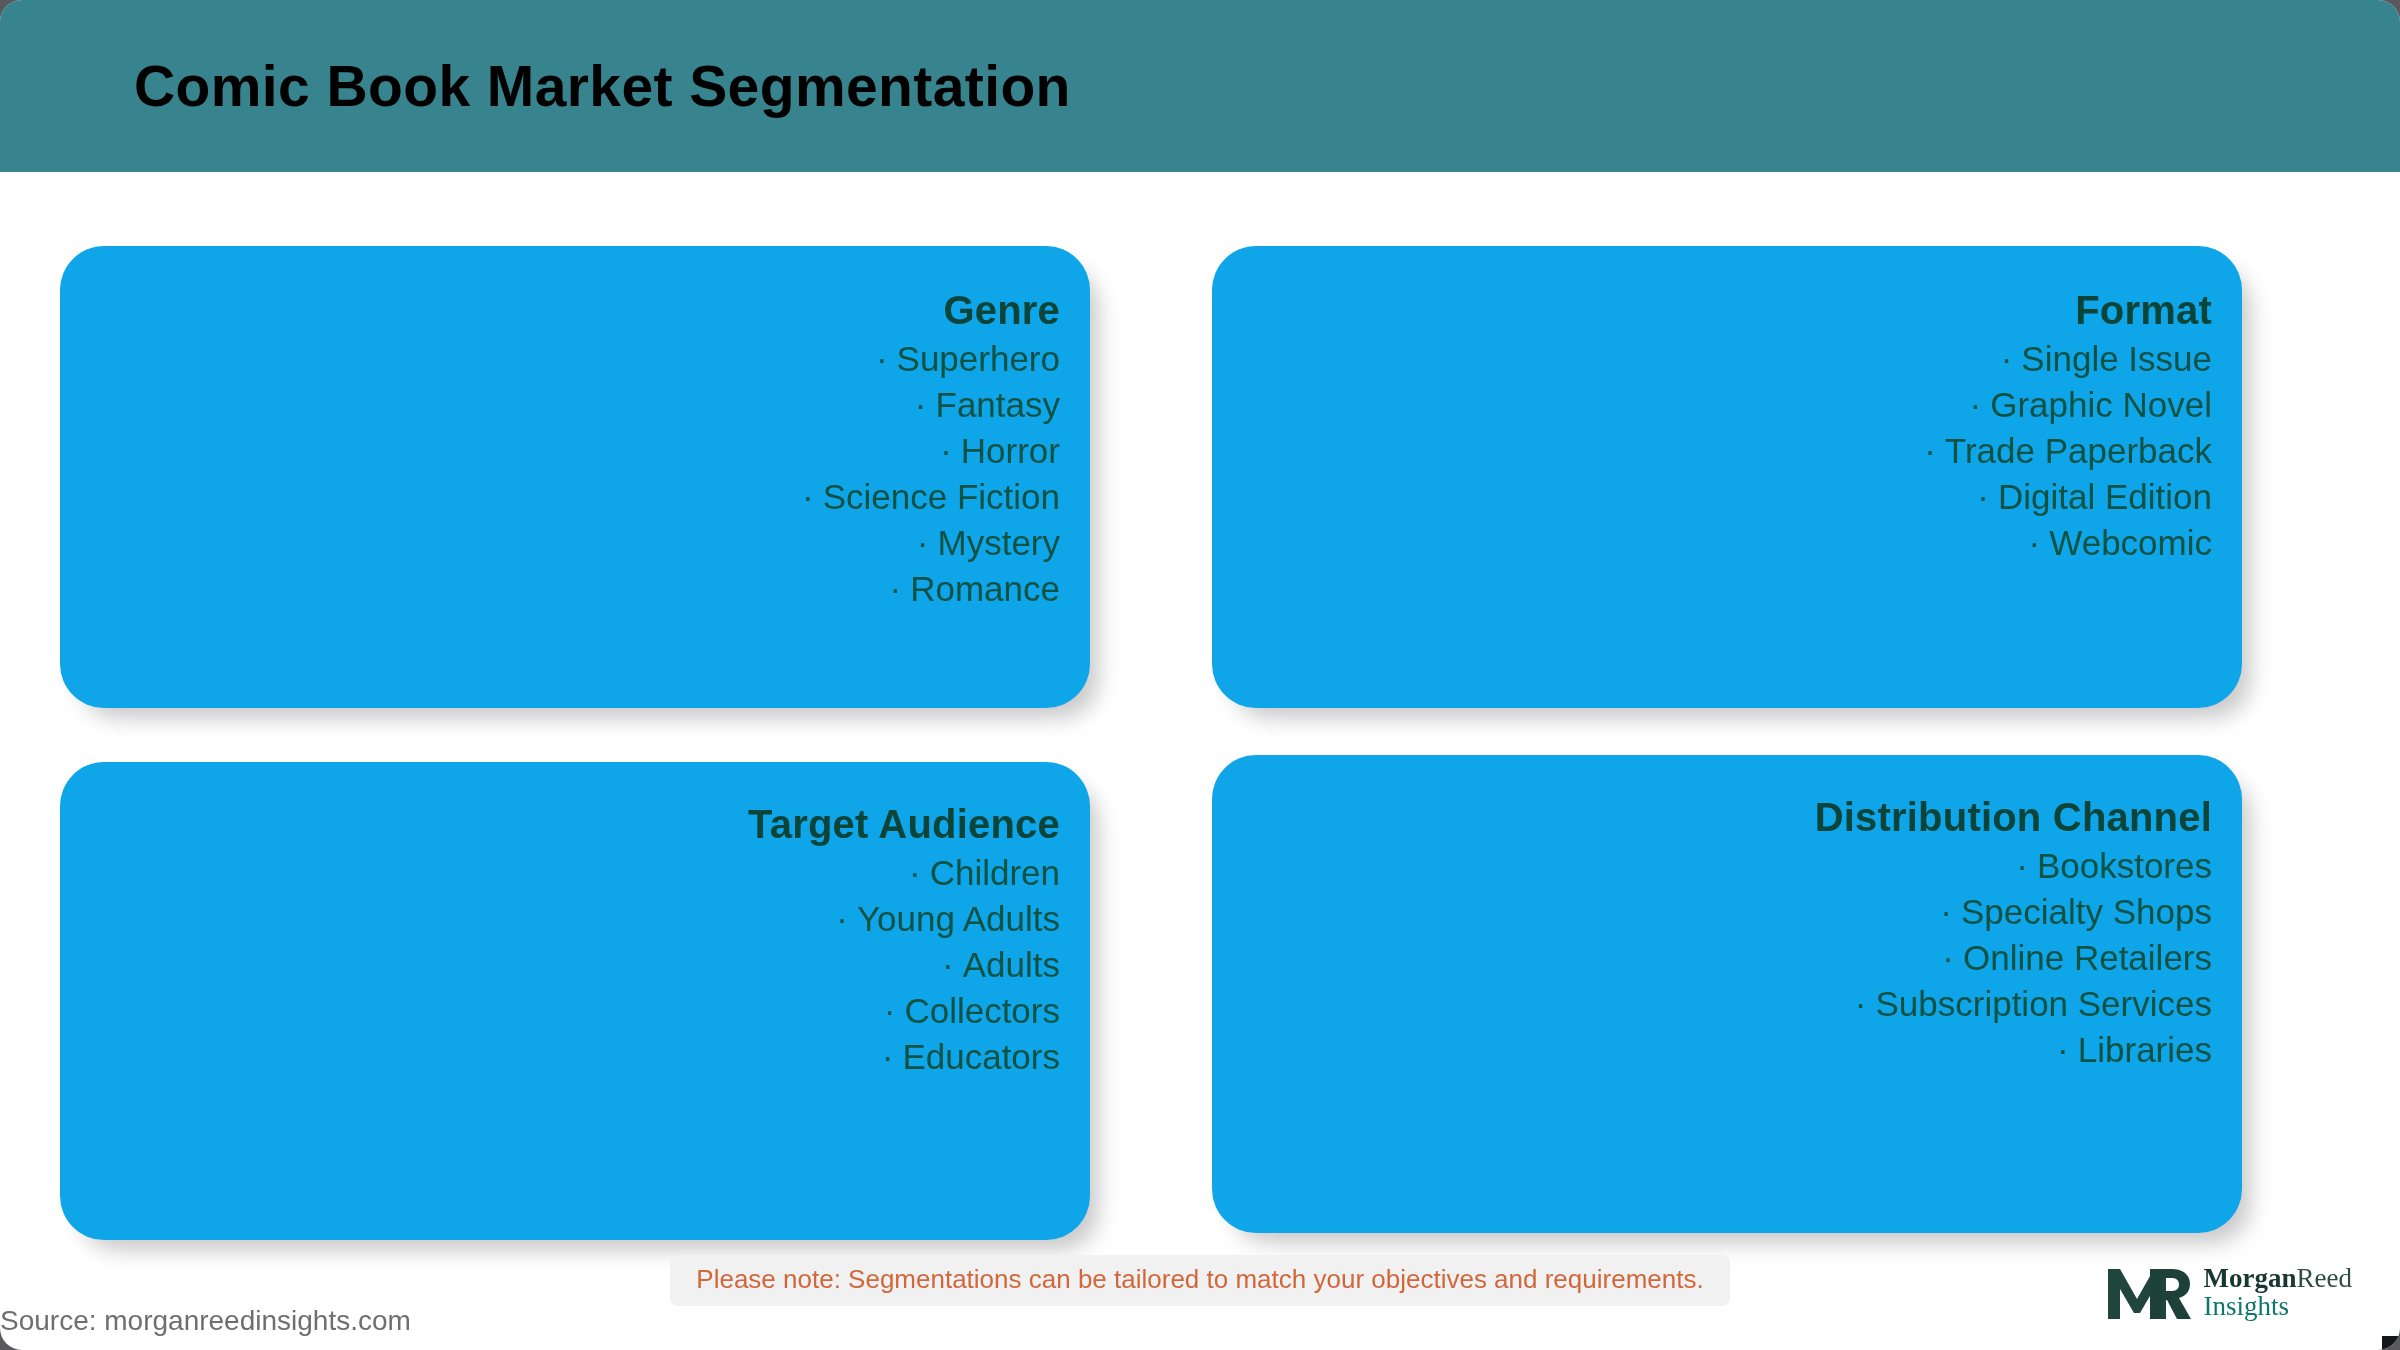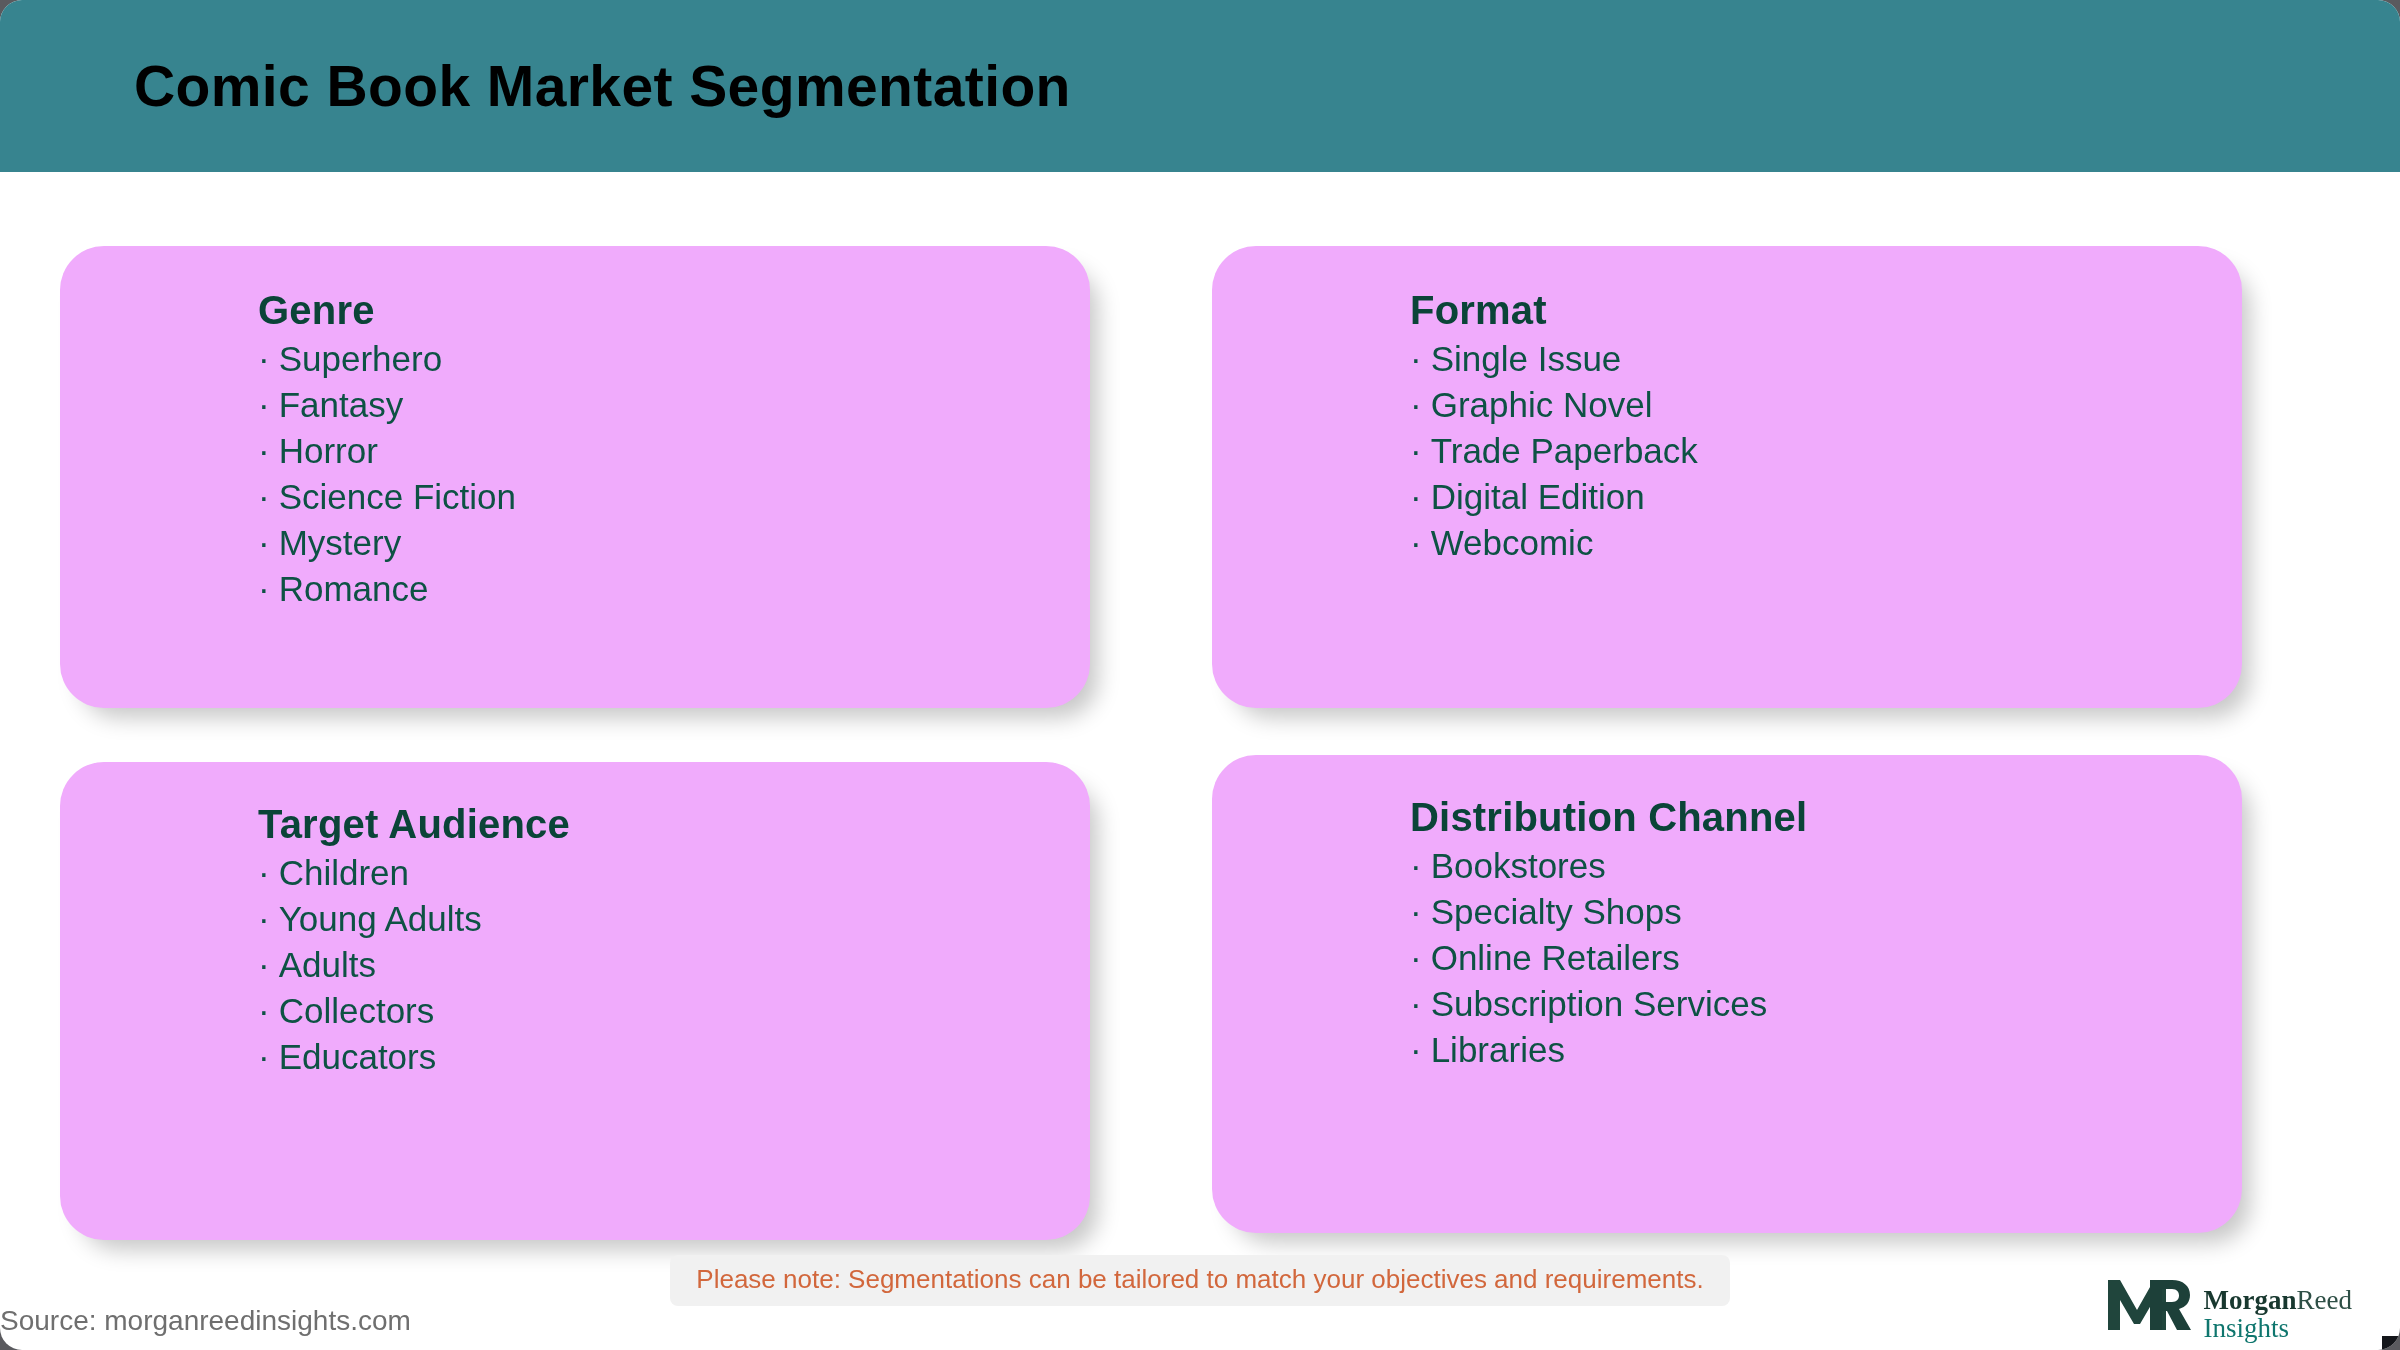--- a/index.html
+++ b/index.html
@@ -49,24 +49,25 @@
     left: 0;
     top: 172px;
     width: 2400px;
     height: 1050px;
   }
 
   .card {
     position: absolute;
     width: 1030px;
     height: 462px;
-    background: #f0abfc;
+    background: #0ea5e9;
     border-radius: 44px;
     box-shadow: 14px 16px 22px -6px rgba(0,0,0,0.22);
     box-sizing: border-box;
+    text-align: right;
   }
   .card.c0 { left: 60px;   top: 74px; }
   .card.c1 { left: 1212px; top: 74px; }
   .card.c2 { left: 60px;   top: 590px;  height: 478px; }
   .card.c3 { left: 1212px; top: 583px;  height: 478px; }
 
   .card-inner {
     position: absolute;
     left: 198px;
     top: 42px;
@@ -135,21 +136,20 @@
     display: flex;
     align-items: center;
     gap: 12px;
   }
   .logo-mark { display: block; }
   .logo-text {
     display: flex;
     flex-direction: column;
     line-height: 1.02;
     font-family: "Liberation Serif", serif;
-    margin-top: 22px;
   }
   .logo-line1 { font-size: 27px; }
   .logo-morgan { color: #18382f; font-weight: bold; }
   .logo-reed   { color: #2e4f46; }
   .logo-line2 { font-size: 27px; color: #0f766e; }
 
   .corner-dot {
     position: absolute;
     right: 0px;
     bottom: 0px;

